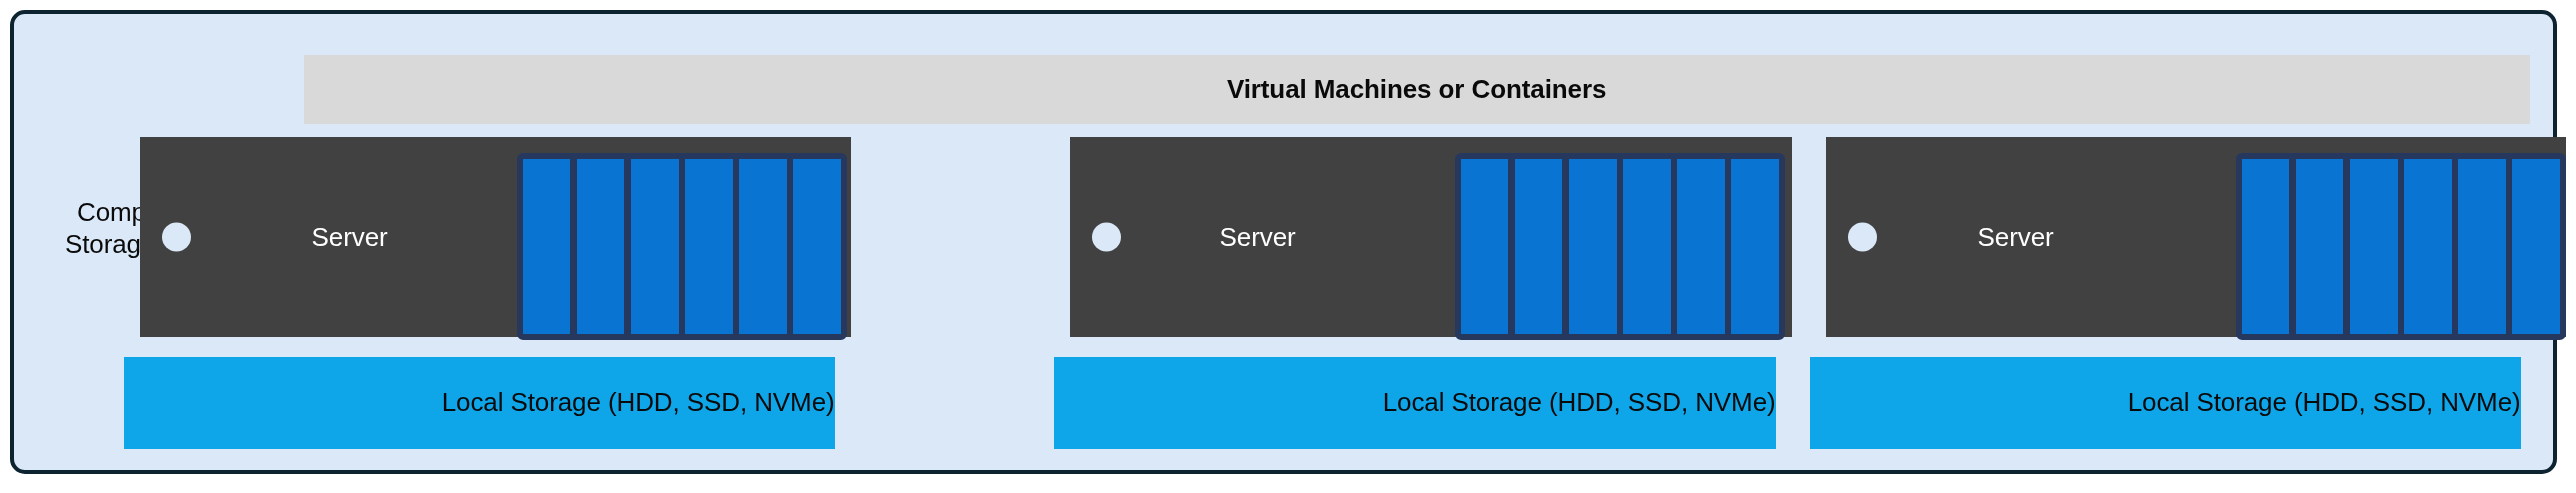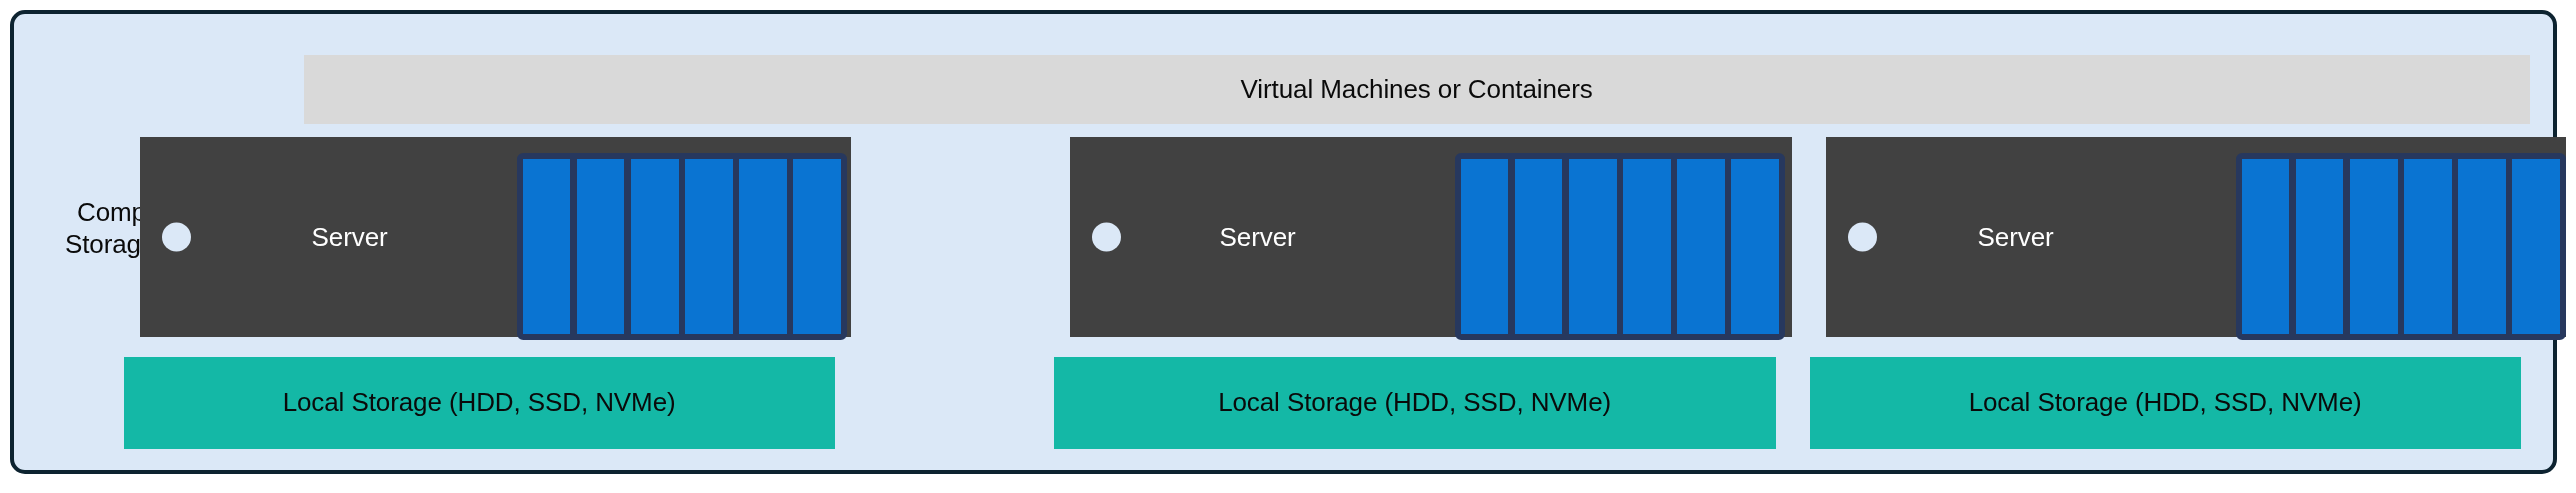--- a/index.html
+++ b/index.html
@@ -49,21 +49,21 @@
     top: 41px;
     width: 2226px;
     height: 69px;
     background: #d9d9d9;
     display: flex;
     align-items: center;
     justify-content: center;
   }
   #vm-banner-label {
     font-size: 26px;
-    font-weight: normal;
+    font-weight: bold;
     color: #0a0a0a;
     letter-spacing: -0.1px;
   }
 
   
   .server-column {
     position: absolute;
     top: 123px;
   }
 
@@ -109,24 +109,24 @@
   .bay {
     flex: 1 1 0;
     background: #0a74d2;
   }
 
   
   .storage-box {
     position: absolute;
     top: 220px;
     height: 92px;
-    background: #14b8a6;
+    background: #0ea5e9;
     display: flex;
     align-items: center;
-    justify-content: center;
+    justify-content: flex-end;
   }
   .storage-label {
     font-size: 26px;
     color: #0a0a0a;
     letter-spacing: -0.1px;
     white-space: nowrap;
   }
 </style>
 </head>
 <body>

